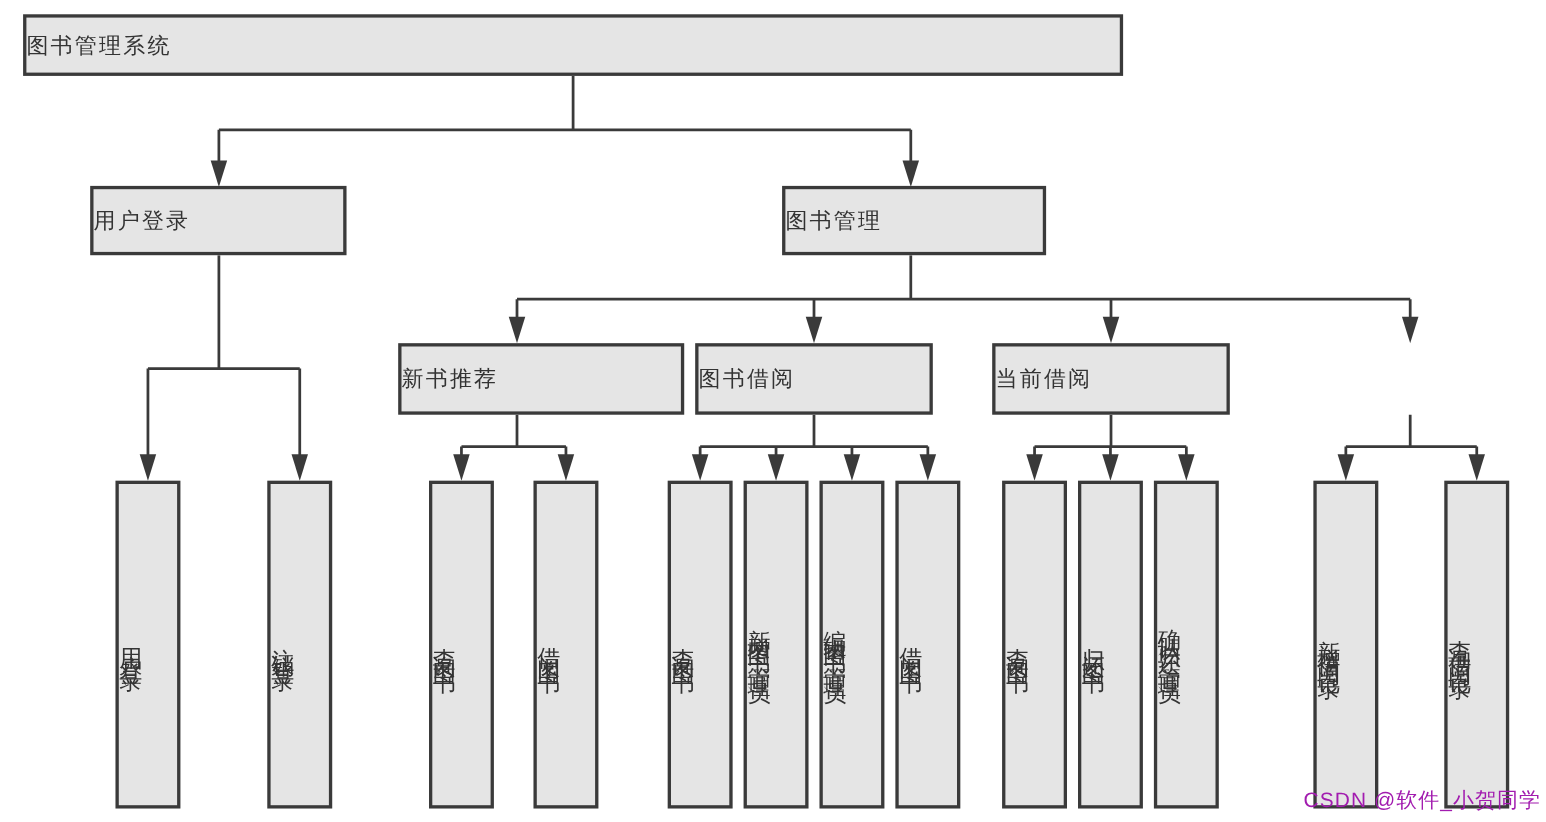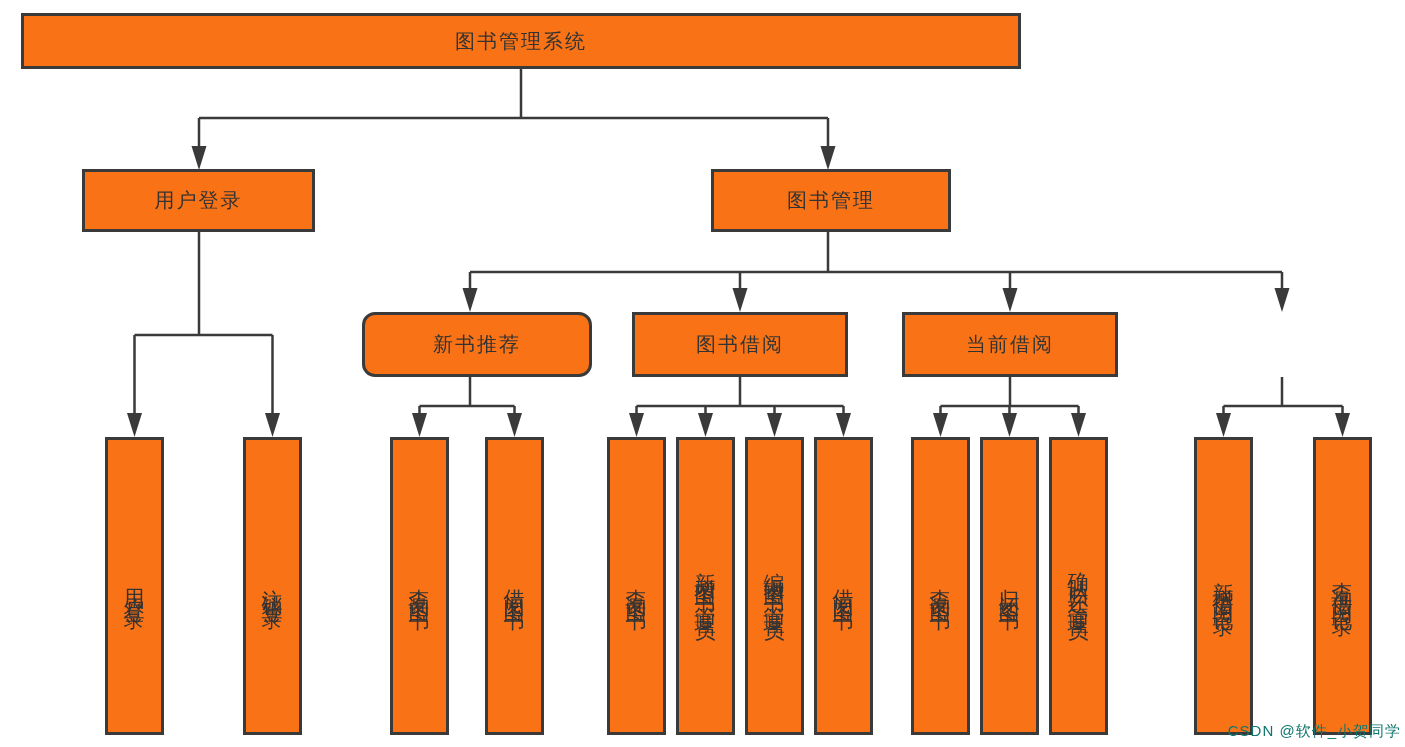--- a/index.html
+++ b/index.html
@@ -17,47 +17,47 @@
   }
   .connectors {
     position: absolute;
     left: 0;
     top: 0;
     z-index: 1;
   }
   .box {
     position: absolute;
     box-sizing: border-box;
-    background: #f97316;
+    background: #e5e5e5;
     border: 3px solid #3a3a3a;
     display: flex;
     align-items: center;
-    justify-content: center;
+    justify-content: flex-start;
     color: #333333;
     z-index: 2;
   }
   .h-label {
     font-size: 20px;
     letter-spacing: 2px;
     white-space: nowrap;
   }
   .leaf .v-label {
     writing-mode: vertical-rl;
     text-orientation: mixed;
     font-size: 21px;
     line-height: 1;
     letter-spacing: 7px;
     white-space: nowrap;
   }
   .watermark {
     position: absolute;
     right: 4px;
     bottom: 6px;
-    font-size: 15px;
-    color: #0f766e;
+    font-size: 19px;
+    color: #a21caf;
     letter-spacing: 1px;
     z-index: 3;
     white-space: nowrap;
   }
 </style>
 </head>
 <body>
 
 <div class="canvas">
 
@@ -105,21 +105,21 @@
     <span class="h-label">图书管理系统</span>
   </div>
 
   <div class="box" style="left:82px; top:169px; width:233px; height:63px;">
     <span class="h-label">用户登录</span>
   </div>
   <div class="box" style="left:711px; top:169px; width:240px; height:63px;">
     <span class="h-label">图书管理</span>
   </div>
 
-  <div class="box" style="left:362px; top:312px; width:230px; height:65px;border-radius:13px;">
+  <div class="box" style="left:362px; top:312px; width:260px; height:65px;">
     <span class="h-label">新书推荐</span>
   </div>
   <div class="box" style="left:632px; top:312px; width:216px; height:65px;">
     <span class="h-label">图书借阅</span>
   </div>
   <div class="box" style="left:902px; top:312px; width:216px; height:65px;">
     <span class="h-label">当前借阅</span>
   </div>
 
   <div class="box leaf" style="left:105px; top:437px; width:59px; height:298px;">

